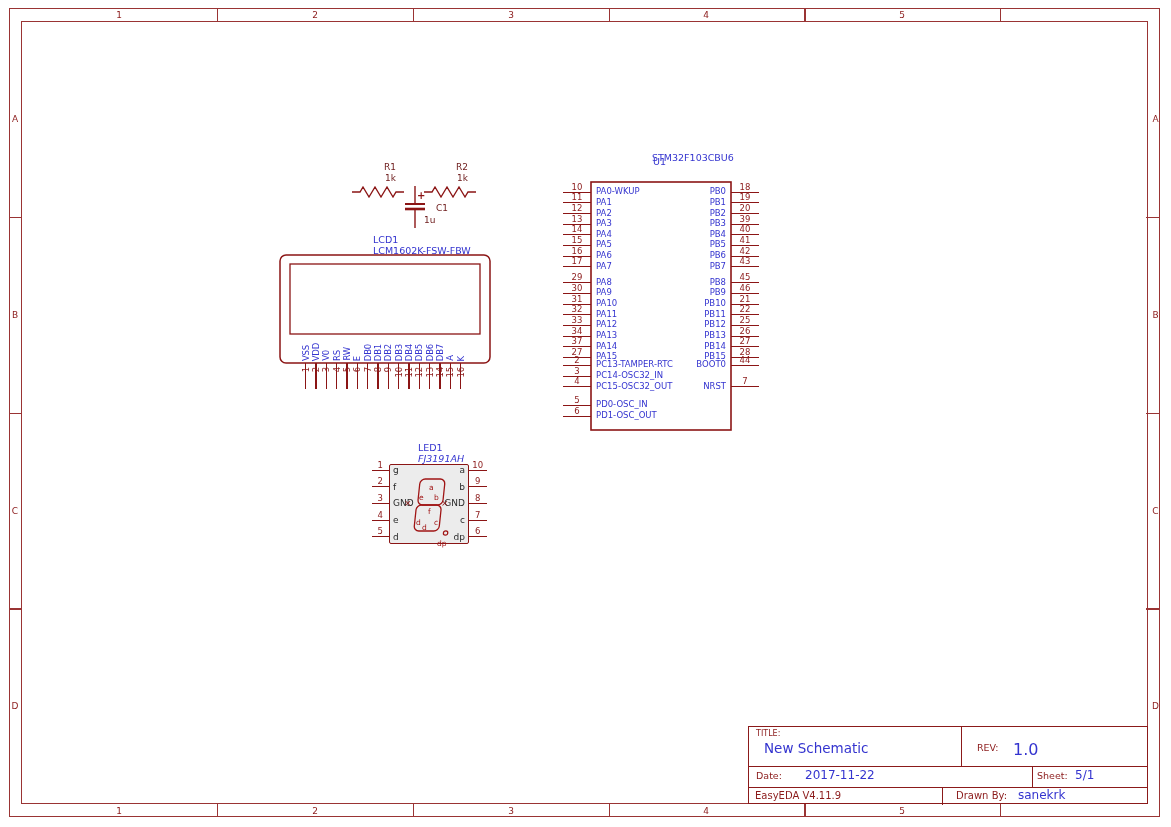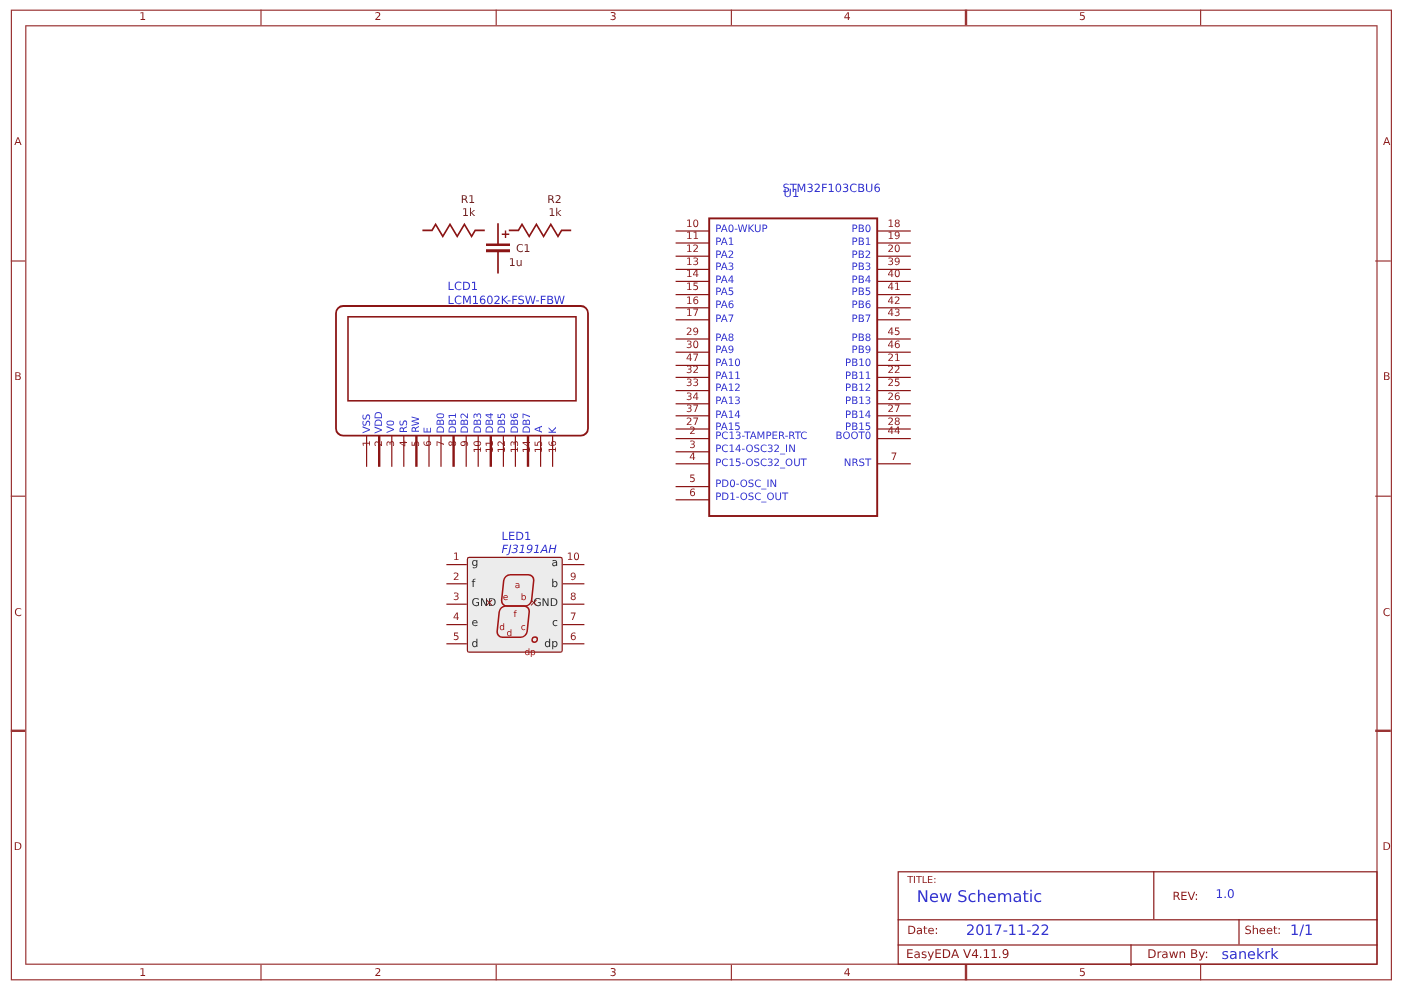--- a/index.html
+++ b/index.html
@@ -106,21 +106,21 @@
   </div>
 
   <div>
     <svg class="abs" style="left:400px;top:183px;" width="30" height="48">
       <line x1="15" y1="3" x2="15" y2="21" stroke="#8b1515" stroke-width="1.4"></line>
       <line x1="5" y1="21" x2="25" y2="21" stroke="#8b1515" stroke-width="2"></line>
       <line x1="5" y1="26" x2="25" y2="26" stroke="#8b1515" stroke-width="2.6"></line>
       <line x1="15" y1="27" x2="15" y2="45" stroke="#8b1515" stroke-width="1.4"></line>
     </svg>
     <div class="abs" style="left:417px;top:191px;font-size:10px;color:#8b1515;font-weight:bold;line-height:10px;">+</div>
-    <div class="abs rcval" style="left:424px;top:203px;width:24px;text-align:center;">C1</div>
+    <div class="abs rcval" style="left:424px;top:203px;width:24px;text-align:right;">C1</div>
     <div class="abs rcval" style="left:424px;top:215px;width:24px;text-align:left;">1u</div>
   </div>
 
   <div>
     <div class="reflab" style="left:373px;top:234px;">LCD1</div>
     <div class="reflab" style="left:373px;top:245px;">LCM1602K-FSW-FBW</div>
     <svg class="abs" style="left:278px;top:253px;" width="215" height="113">
       <rect x="2" y="2" width="210" height="108" rx="6" fill="none" stroke="#8b1515" stroke-width="1.5"></rect>
       <rect x="12" y="11" width="190" height="70" fill="none" stroke="#8b1515" stroke-width="1.3"></rect>
     </svg>
@@ -269,21 +269,21 @@
 
     <div class="pin-row">
           <span class="num">29</span>
           <span class="name">PA8</span>
         </div>
         <div class="pin-row">
           <span class="num">30</span>
           <span class="name">PA9</span>
         </div>
         <div class="pin-row">
-          <span class="num">47</span>
+          <span class="num">31</span>
           <span class="name">PA10</span>
         </div>
         <div class="pin-row">
           <span class="num">32</span>
           <span class="name">PA11</span>
         </div>
         <div class="pin-row">
           <span class="num">33</span>
           <span class="name">PA12</span>
         </div>
@@ -485,23 +485,23 @@
     <div class="abs" style="left:748px;top:726px;width:400px;height:78px;border:1.4px solid #8b1a1a;box-sizing:border-box;"></div>
     <div class="tbline" style="left:748px;top:765.5px;width:400px;height:1.4px;"></div>
     <div class="tbline" style="left:748px;top:786.5px;width:400px;height:1.4px;"></div>
     <div class="tbline" style="left:960.5px;top:726px;width:1.4px;height:40px;"></div>
     <div class="tbline" style="left:1031.5px;top:765.5px;width:1.4px;height:21px;"></div>
     <div class="tbline" style="left:941.5px;top:786.5px;width:1.4px;height:18px;"></div>
 
     <span class="tblab" style="left:756px;top:729px;font-size:8px;">TITLE:</span>
     <span class="tbval" style="left:764px;top:740px;font-size:13.5px;">New Schematic</span>
     <span class="tblab" style="left:977px;top:742px;font-size:9.5px;">REV:</span>
-    <span class="tbval" style="left:1013px;top:740px;font-size:10px;">1.0</span>
+    <span class="tbval" style="left:1013px;top:740px;font-size:16px;">1.0</span>
     <span class="tblab" style="left:756px;top:770px;font-size:9.5px;">Date:</span>
     <span class="tbval" style="left:805px;top:768px;font-size:12px;">2017-11-22</span>
     <span class="tblab" style="left:1037px;top:770px;font-size:9.5px;">Sheet:</span>
-    <span class="tbval" style="left:1075px;top:768px;font-size:12px;">1/1</span>
+    <span class="tbval" style="left:1075px;top:768px;font-size:12px;">5/1</span>
     <span class="tblab" style="left:755px;top:790px;font-size:10px;">EasyEDA V4.11.9</span>
     <span class="tblab" style="left:956px;top:790px;font-size:10px;">Drawn By:</span>
     <span class="tbval" style="left:1018px;top:788px;font-size:12px;">sanekrk</span>
   </div>
 
 </div>
 
 </body></html>

